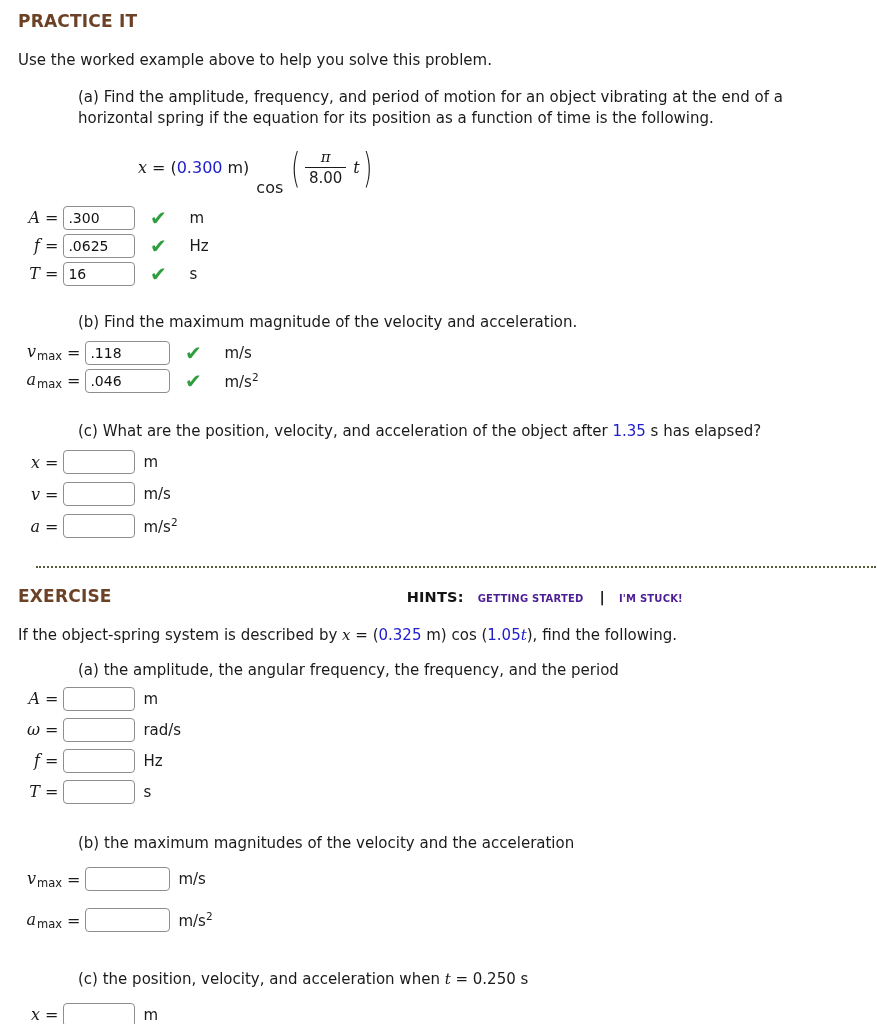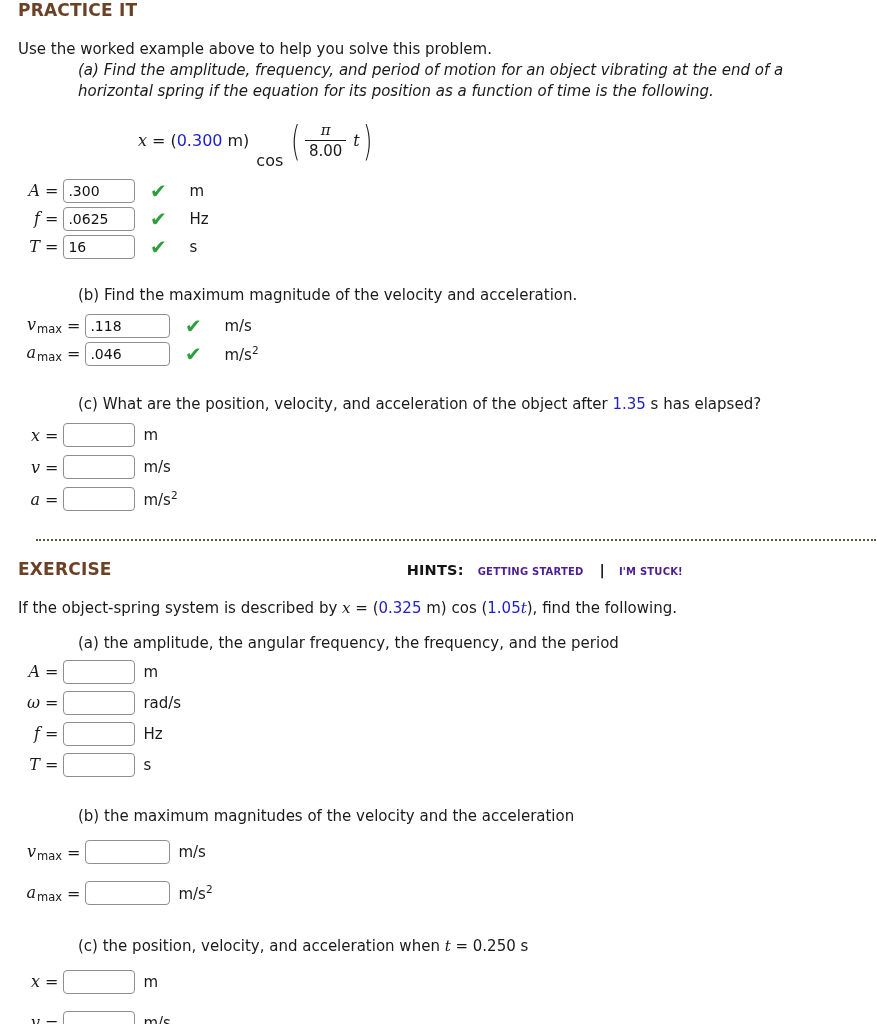--- a/index.html
+++ b/index.html
@@ -19,21 +19,21 @@
   .page { padding: 0 18px; }
 
   
   .section-head {
     font-family: "DejaVu Sans", "Liberation Sans", sans-serif;
     font-weight: bold;
     font-size: 17px;
     letter-spacing: .2px;
     color: #6b4226;
   }
-  #practice-head { padding-top: 0; }
+  #practice-head { padding-top: 11px; }
 
   .exercise-bar {
     display: flex;
     align-items: baseline;
     justify-content: flex-start;
     margin-top: 18px;
   }
   .exercise-bar .spacer { width: 295px; }
   .hints-label {
     font-weight: bold;
@@ -168,21 +168,21 @@
 </style>
 </head>
 <body>
 
 <div class="page">
 
   <div class="section-head" id="practice-head">PRACTICE IT</div>
 
   <div class="lead">Use the worked example above to help you solve this problem.</div>
 
-  <div class="qpart" style="margin-top:2px;font-style:italic;">
+  <div class="qpart" style="margin-top:18px;">
     <span>(a) Find the amplitude, frequency, and period of motion for an object vibrating at the end of a</span>
     <span>horizontal spring if the equation for its position as a function of time is the following.</span>
   </div>
 
   <div class="equation">
     <span class="eq-var">x</span>
     <span style="padding:0 5px;">=</span>
     <span>(</span>
     <span class="num">0.300</span>
     <span style="padding-left:5px;">m</span>
@@ -325,21 +325,21 @@
       </div>
       <div class="arow" style="height: 41px;">
         <span class="lbl">a<span class="sub">max</span></span>
         <span class="eqs">=</span>
         <input type="text" class="field wide" style="">
         <span class="check" style="width: 0px; margin: 0px;"></span>
         <span class="unit">m/s<sup>2</sup></span>
       </div>
     </div>
 
-  <div class="qpart" style="margin-top:22px;">
+  <div class="qpart" style="margin-top:28px;">
     <span>(c) the position, velocity, and acceleration when </span><span class="ital">t</span><span> = </span><span>0.250</span><span> s</span>
   </div>
   <div class="rows w-narrow" id="exercise-c-rows" style="margin-top:4px;">
       <div class="arow" style="height: 41px;">
         <span class="lbl">x</span>
         <span class="eqs">=</span>
         <input type="text" class="field" style="">
         <span class="check" style="width: 0px; margin: 0px;"></span>
         <span class="unit">m</span>
       </div>

